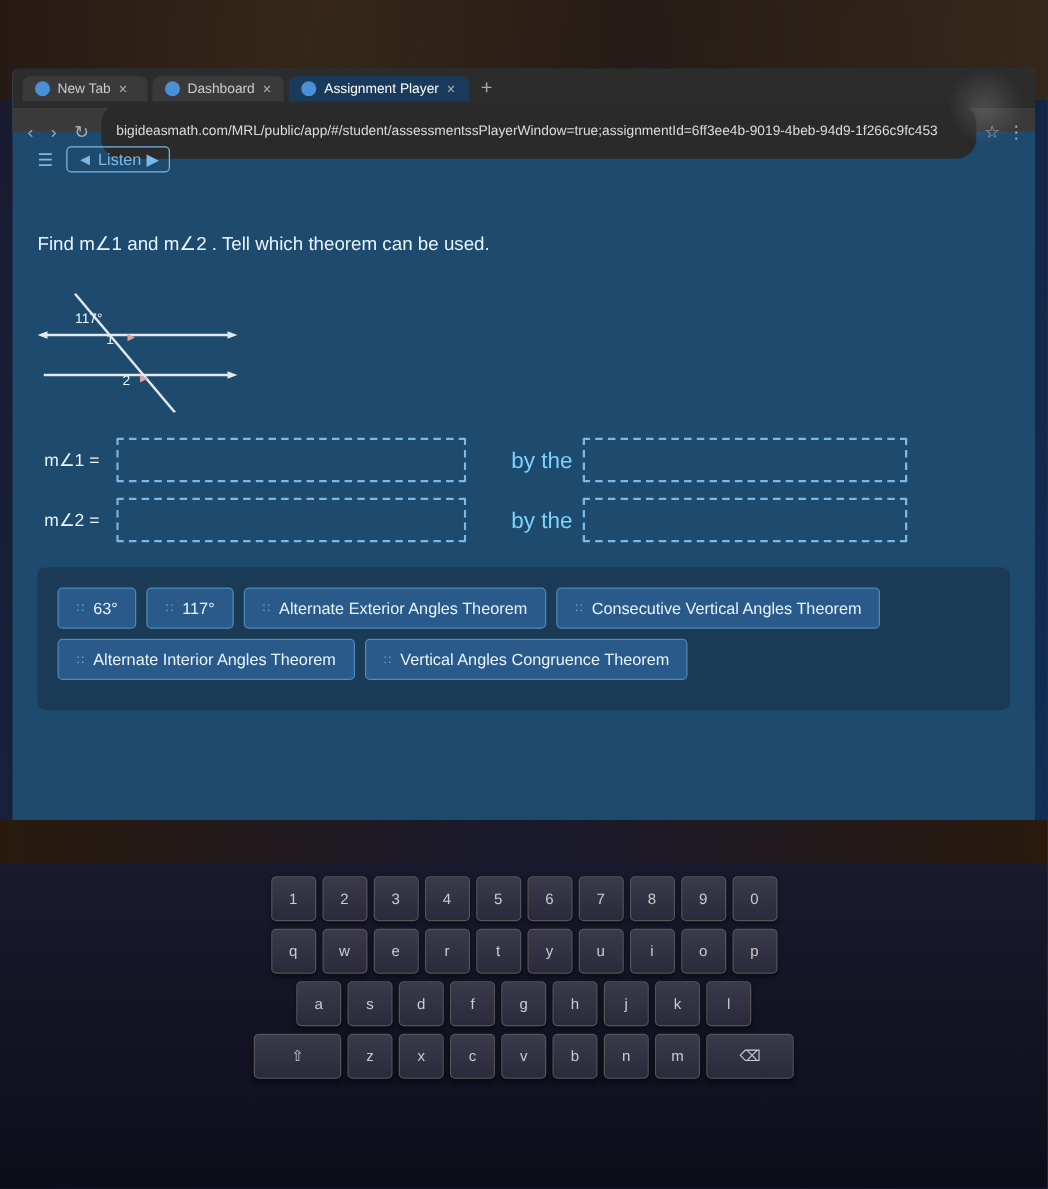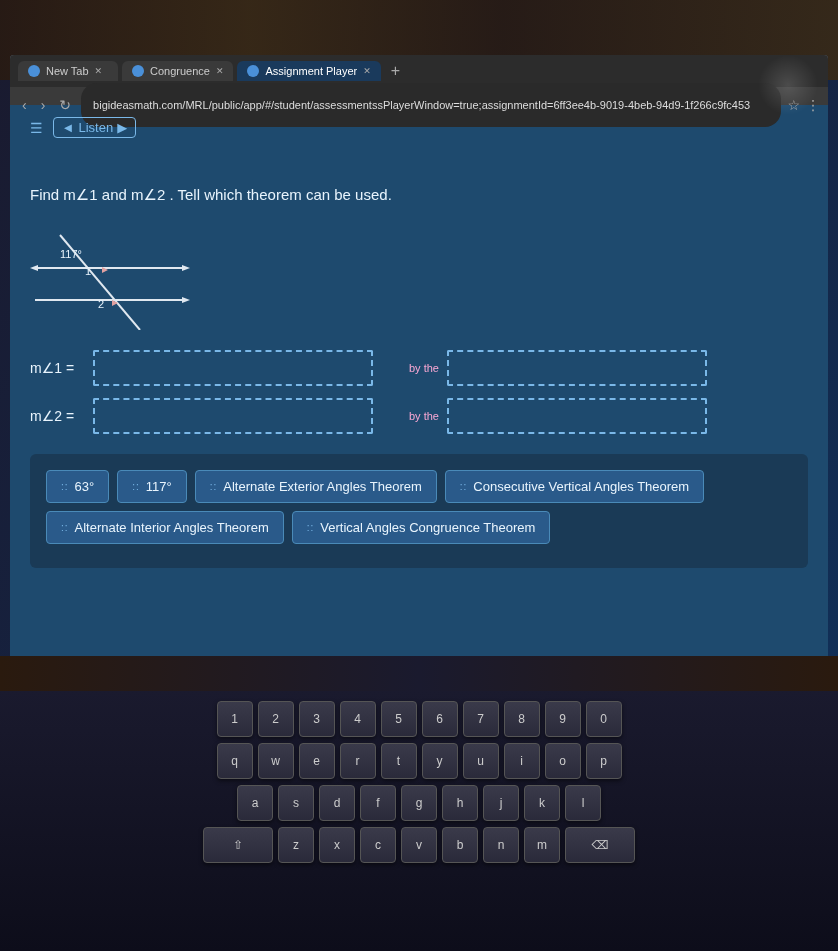--- a/index.html
+++ b/index.html
@@ -183,39 +183,40 @@
     
     .fill-area {
       margin-bottom: 20px;
     }
 
     .fill-row {
       display: flex;
       align-items: center;
       margin-bottom: 12px;
       gap: 8px;
+      text-align: center;
     }
 
     .fill-label {
       color: #e8f4fd;
       font-size: 14px;
       min-width: 55px;
     }
 
     .fill-input-box {
       border: 2px dashed #7ab8e8;
       background: transparent;
       width: 280px;
       height: 36px;
       border-radius: 2px;
     }
 
     .by-the-text {
-      color: #f9a8d4;
-      font-size: 11px;
+      color: #7dd3fc;
+      font-size: 18px;
       white-space: nowrap;
       padding-left: 28px;
     }
 
     .fill-theorem-box {
       border: 2px dashed #7ab8e8;
       background: transparent;
       width: 260px;
       height: 36px;
       border-radius: 2px;
@@ -325,21 +326,21 @@
 
   <div class="browser-chrome">
     <div class="tab-bar">
       <div class="tab">
         <span class="tab-icon"></span>
         <span>New Tab</span>
         <span class="tab-close">✕</span>
       </div>
       <div class="tab">
         <span class="tab-icon"></span>
-        <span>Congruence</span>
+        <span>Dashboard</span>
         <span class="tab-close">✕</span>
       </div>
       <div class="tab active">
         <span class="tab-icon"></span>
         <span>Assignment Player</span>
         <span class="tab-close">✕</span>
       </div>
       <span class="new-tab-btn">+</span>
     </div>
     <div class="address-bar-row">

